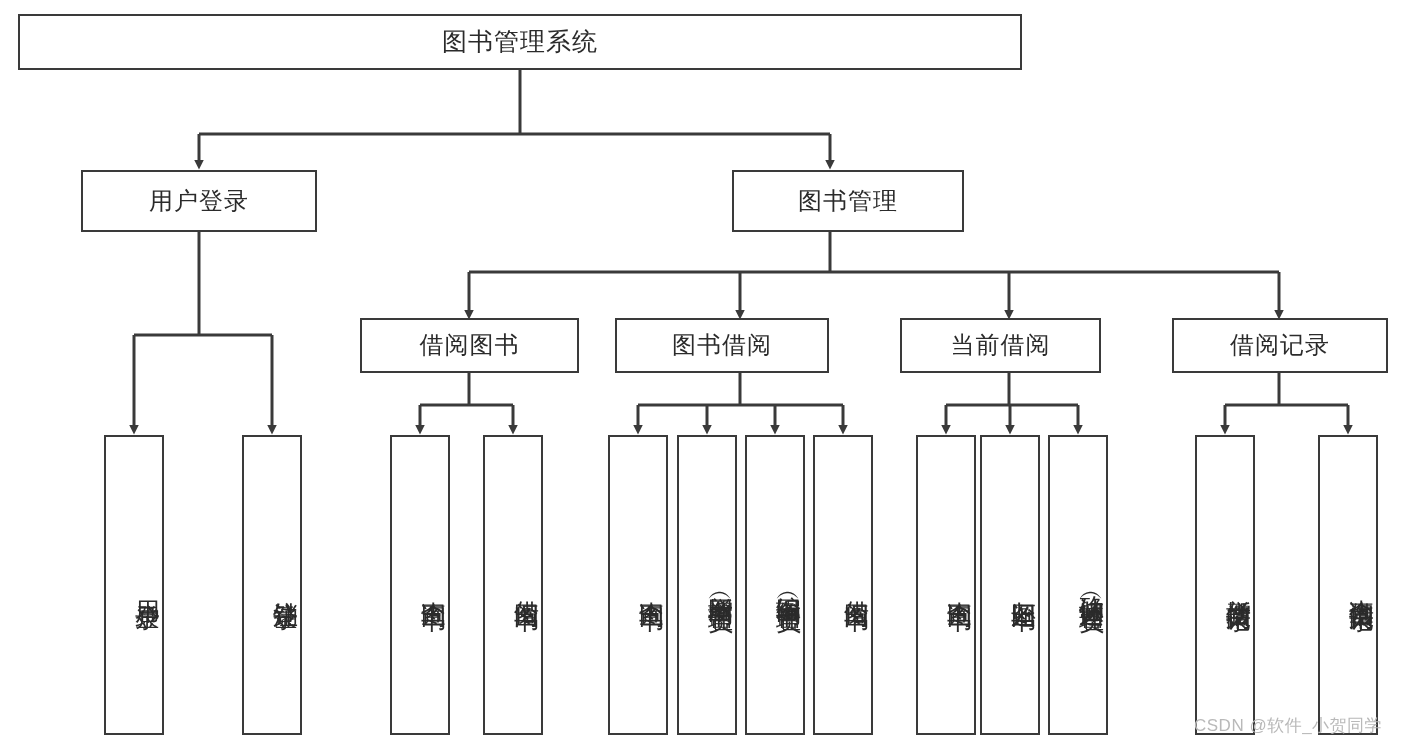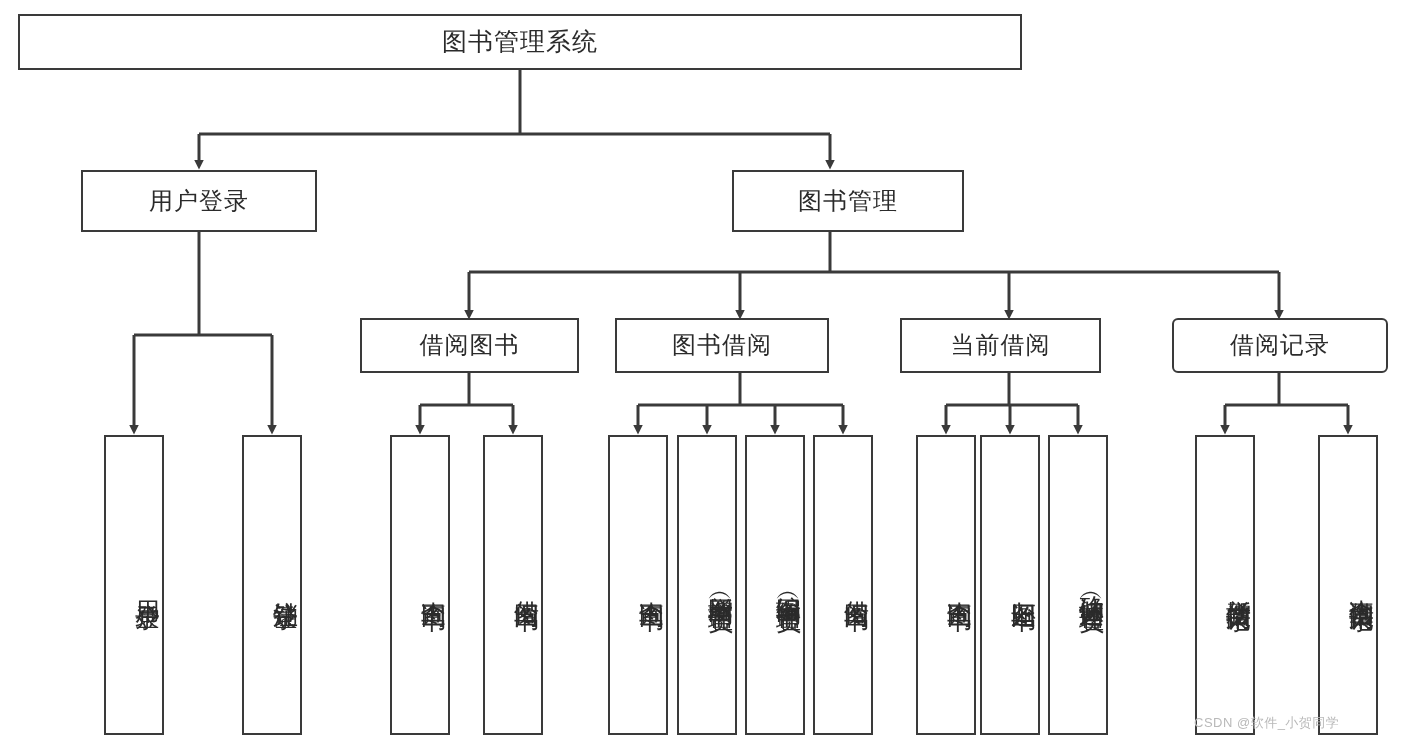--- a/index.html
+++ b/index.html
@@ -60,21 +60,21 @@
   }
   .node-v .vlabel {
     writing-mode: vertical-rl;
     text-orientation: upright;
     display: block;
   }
   .watermark {
     position: absolute;
     z-index: 5;
     color: #b9b9b9;
-    font-size: 13px;
+    font-size: 17px;
     letter-spacing: 0.5px;
     white-space: nowrap;
     user-select: none;
   }
 </style>
 </head>
 <body>
 
 <div id="diagram-root">
 
@@ -142,21 +142,21 @@
 
   <div class="node node-h" style="left:360px; top:318px; width:219px; height:55px;">
     <span>借阅图书</span>
   </div>
   <div class="node node-h" style="left:615px; top:318px; width:214px; height:55px;">
     <span>图书借阅</span>
   </div>
   <div class="node node-h" style="left:900px; top:318px; width:201px; height:55px;">
     <span>当前借阅</span>
   </div>
-  <div class="node node-h" style="left:1172px; top:318px; width:216px; height:55px;border-radius:6px;">
+  <div class="node node-h" style="left:1172px; top:318px; width:216px; height:55px;">
     <span>借阅记录</span>
   </div>
 
   <div class="node node-v" style="left:104px; top:435px; width:60px; height:300px;">
     <span class="vlabel">用户登录</span>
   </div>
   <div class="node node-v" style="left:242px; top:435px; width:60px; height:300px;">
     <span class="vlabel">注销登录</span>
   </div>
 

